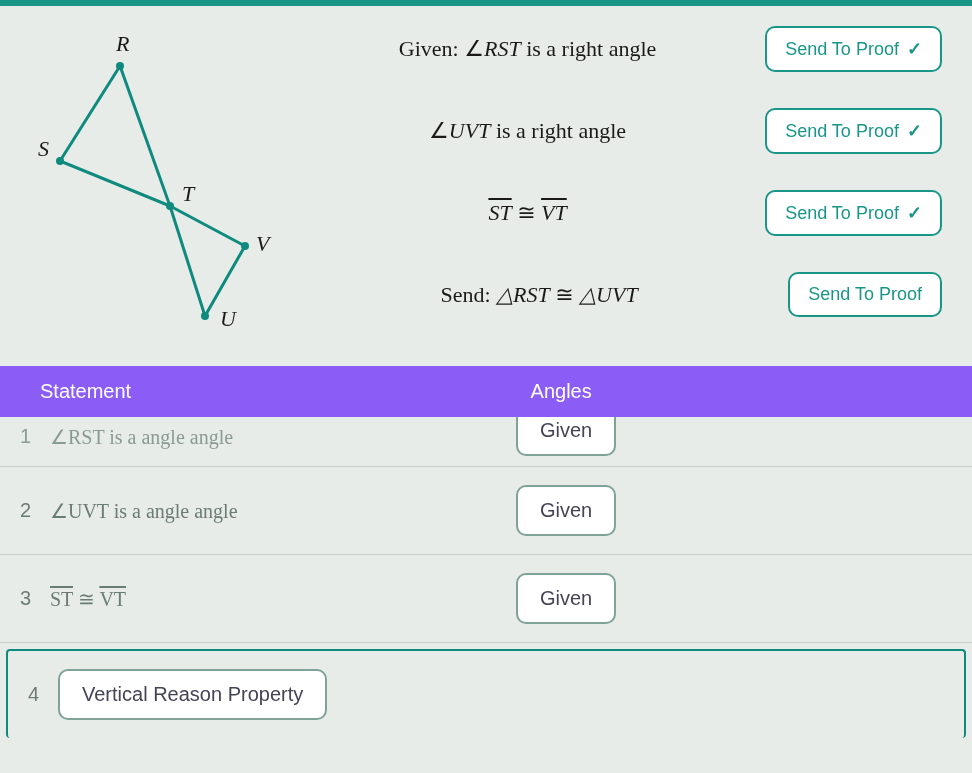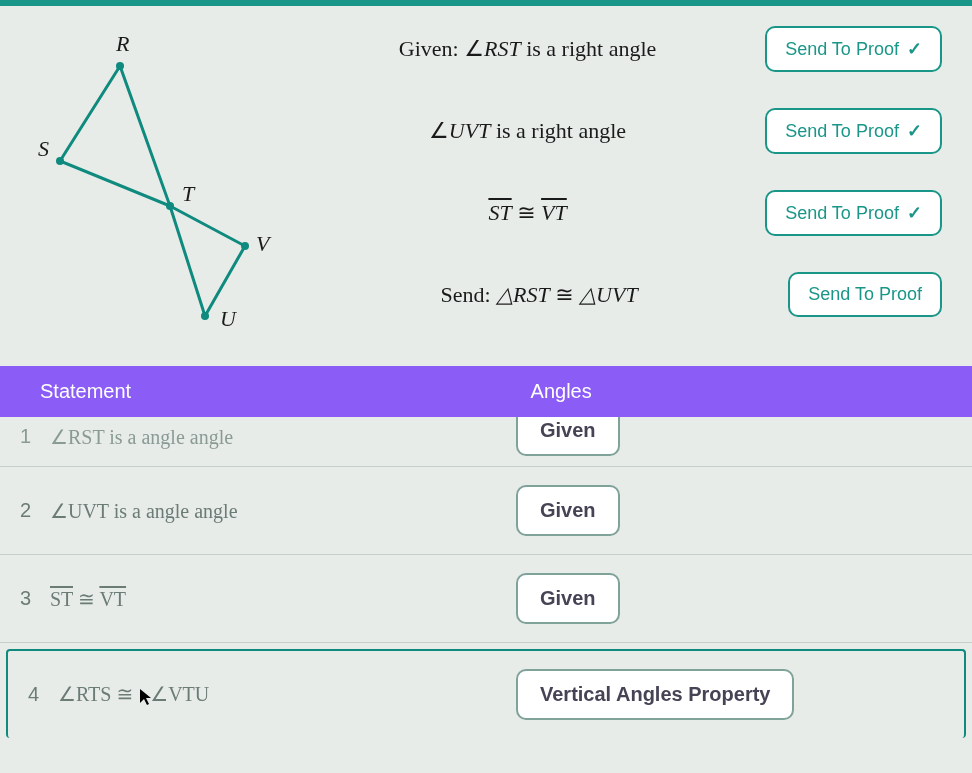--- a/index.html
+++ b/index.html
@@ -14,21 +14,21 @@
 .btn { border:2px solid #1a9688; border-radius:10px; background:#fff; color:#1a9688; font-family:-apple-system, Helvetica, Arial, sans-serif; font-size:18px; padding:10px 18px; display:inline-flex; align-items:center; gap:8px; cursor:pointer; white-space:nowrap; }
 .btn .chk { color:#1a9688; font-weight:bold; }
 .proof { margin-top:30px; font-family:-apple-system, Helvetica, Arial, sans-serif; }
 .proof-head { background:#8b5cf6; color:#fff; display:flex; padding:14px 40px; font-size:20px; }
 .proof-head .h-stmt { flex:0 0 55%; }
 .proof-head .h-reas { flex:1; }
 .proof-body .prow { display:flex; align-items:center; border-bottom:1px solid #c6d0cb; padding:18px 20px; font-size:20px; color:#6b7b75; }
 .proof-body .prow.partial { padding-top:0; padding-bottom:10px; color:#8a9a94; }
 .prow .num { width:30px; }
 .prow .stmt { flex:0 0 50%; font-family:'Times New Roman', serif; }
-.prow .reas { flex:1; display:flex;font-weight:bold; }
+.prow .reas { flex:1; display:flex; }
 .reason-box { border:2px solid #7fa299; border-radius:10px; background:#fff; padding:12px 22px; color:#445; font-size:20px; }
 .reason-box.partial { border-top:none; border-top-left-radius:0; border-top-right-radius:0; padding-top:2px; }
 .row4 { border:2px solid #0f8a7e; border-radius:4px; margin:6px 6px 0 6px; }
 .angle { font-family:'Times New Roman', serif; }
 .cursor-svg { display:inline-block; vertical-align:middle; margin-right:-4px; }
 svg.diagram { display:block; }
 .vlabel { font-family:'Times New Roman', serif; font-style:italic; font-size:22px; fill:#1a1a1a; }
 </style>
 </head>
 <body>
@@ -125,24 +125,19 @@
     <div class="prow">
       <div class="num">3</div>
       <div class="stmt"><span class="overline">ST</span><span> ≅ </span><span class="overline">VT</span></div>
       <div class="reas">
           <div class="reason-box">Given</div>
         </div>
     </div>
 
     <div class="prow row4" style="border-bottom:none;">
       <div class="num">4</div>
-      <div class="stmt">
-        <span class="angle">∠</span><span>RTS</span><span> ≅ </span><svg class="cursor-svg" width="16" height="20" viewBox="0 0 16 20">
-            <path d="M2 2 L2 16 L6 12 L9 18 L11 17 L8 11 L13 11 Z" fill="#000"></path>
-          </svg><span class="angle">∠</span><span>VTU</span>
-      </div>
       <div class="reas">
-          <div class="reason-box">Vertical Angles Property</div>
+          <div class="reason-box">Vertical Reason Property</div>
         </div>
     </div>
 
   </div>
 </div>
 
 </body></html>

